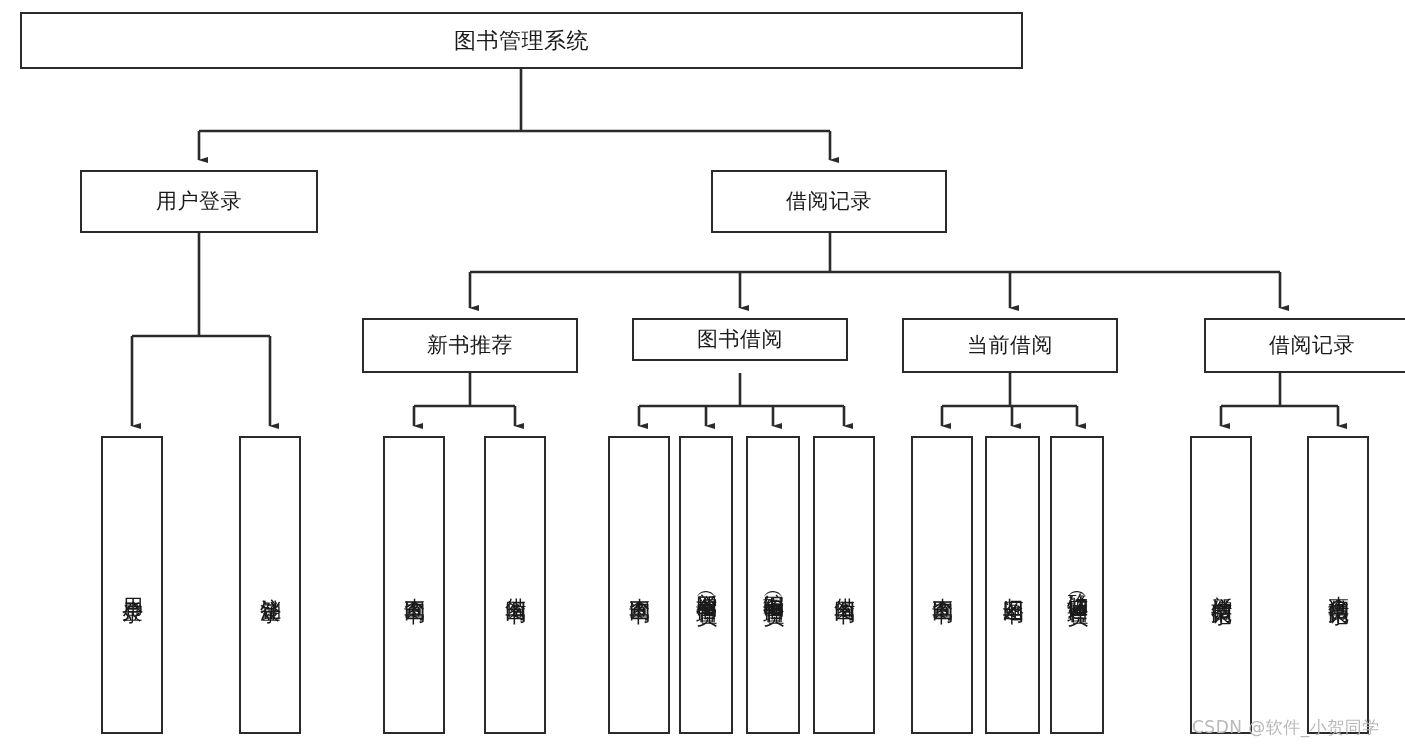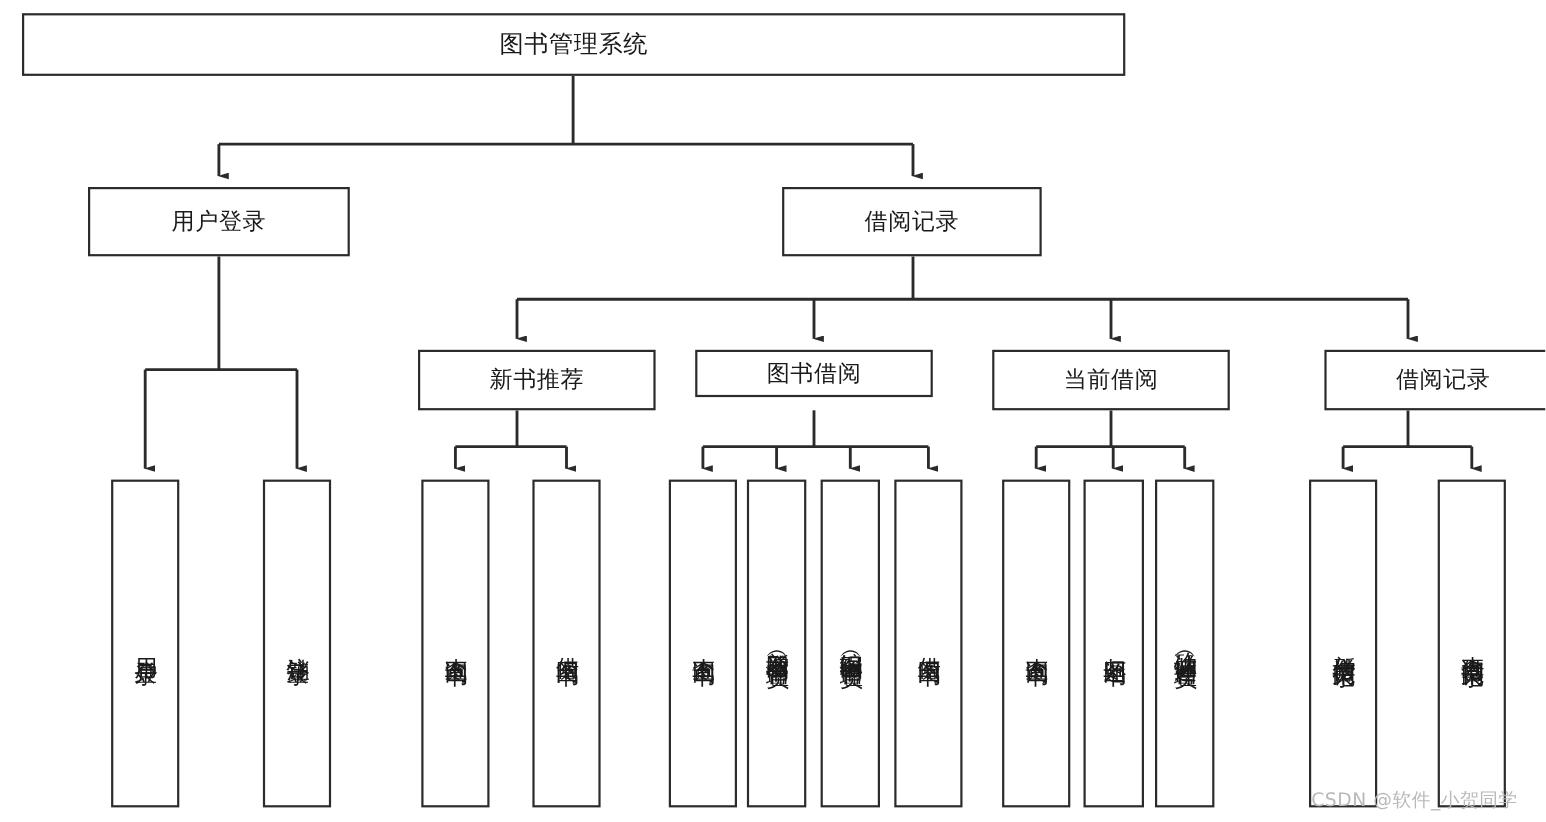--- a/index.html
+++ b/index.html
@@ -131,21 +131,21 @@
     <span class="label">图书管理系统</span>
   </div>
 
   <div class="node horiz" style="left:80px; top:170px; width:238px; height:63px;">
     <span class="label">用户登录</span>
   </div>
   <div class="node horiz" style="left:711px; top:170px; width:236px; height:63px;">
     <span class="label">借阅记录</span>
   </div>
 
-  <div class="node horiz" style="left:380px; top:318px; width:216px; height:55px;">
+  <div class="node horiz" style="left:362px; top:318px; width:216px; height:55px;">
     <span class="label">新书推荐</span>
   </div>
   <div class="node horiz" style="left:632px; top:318px; width:216px; height:43px;">
     <span class="label">图书借阅</span>
   </div>
   <div class="node horiz" style="left:902px; top:318px; width:216px; height:55px;">
     <span class="label">当前借阅</span>
   </div>
   <div class="node horiz" style="left:1172px; top:318px; width:216px; height:55px;margin-left:32px;">
     <span class="label">借阅记录</span>

